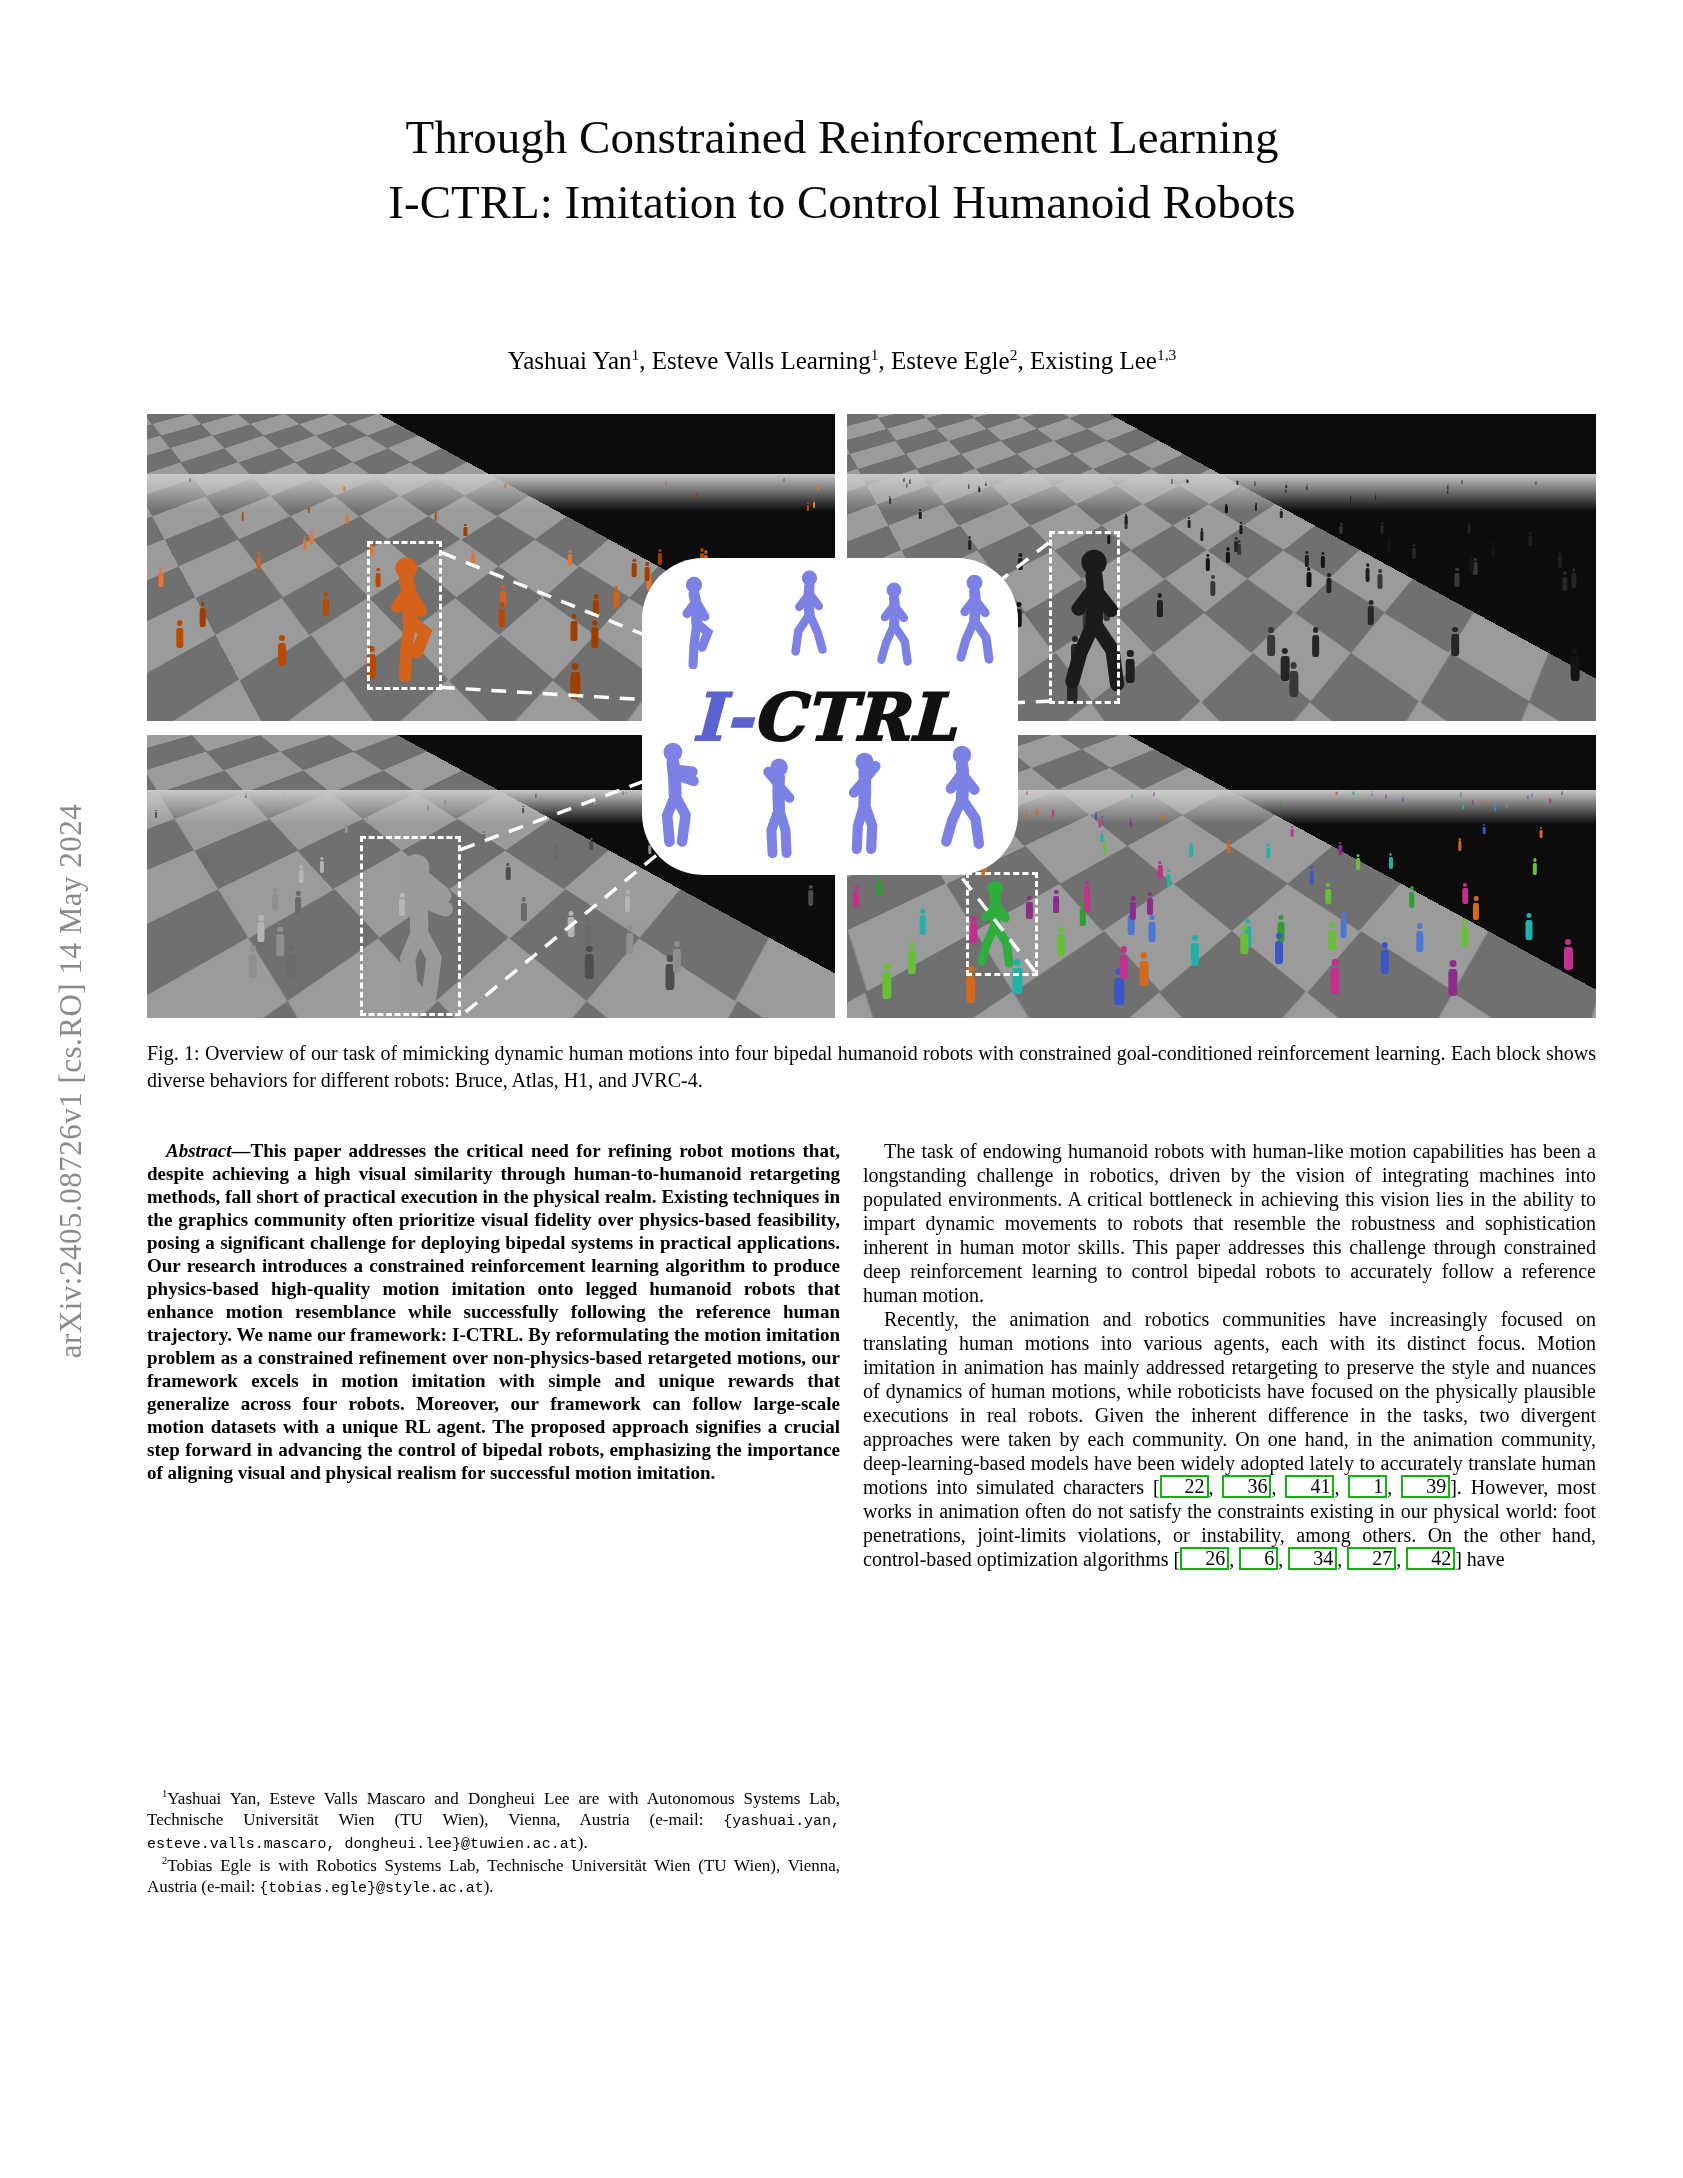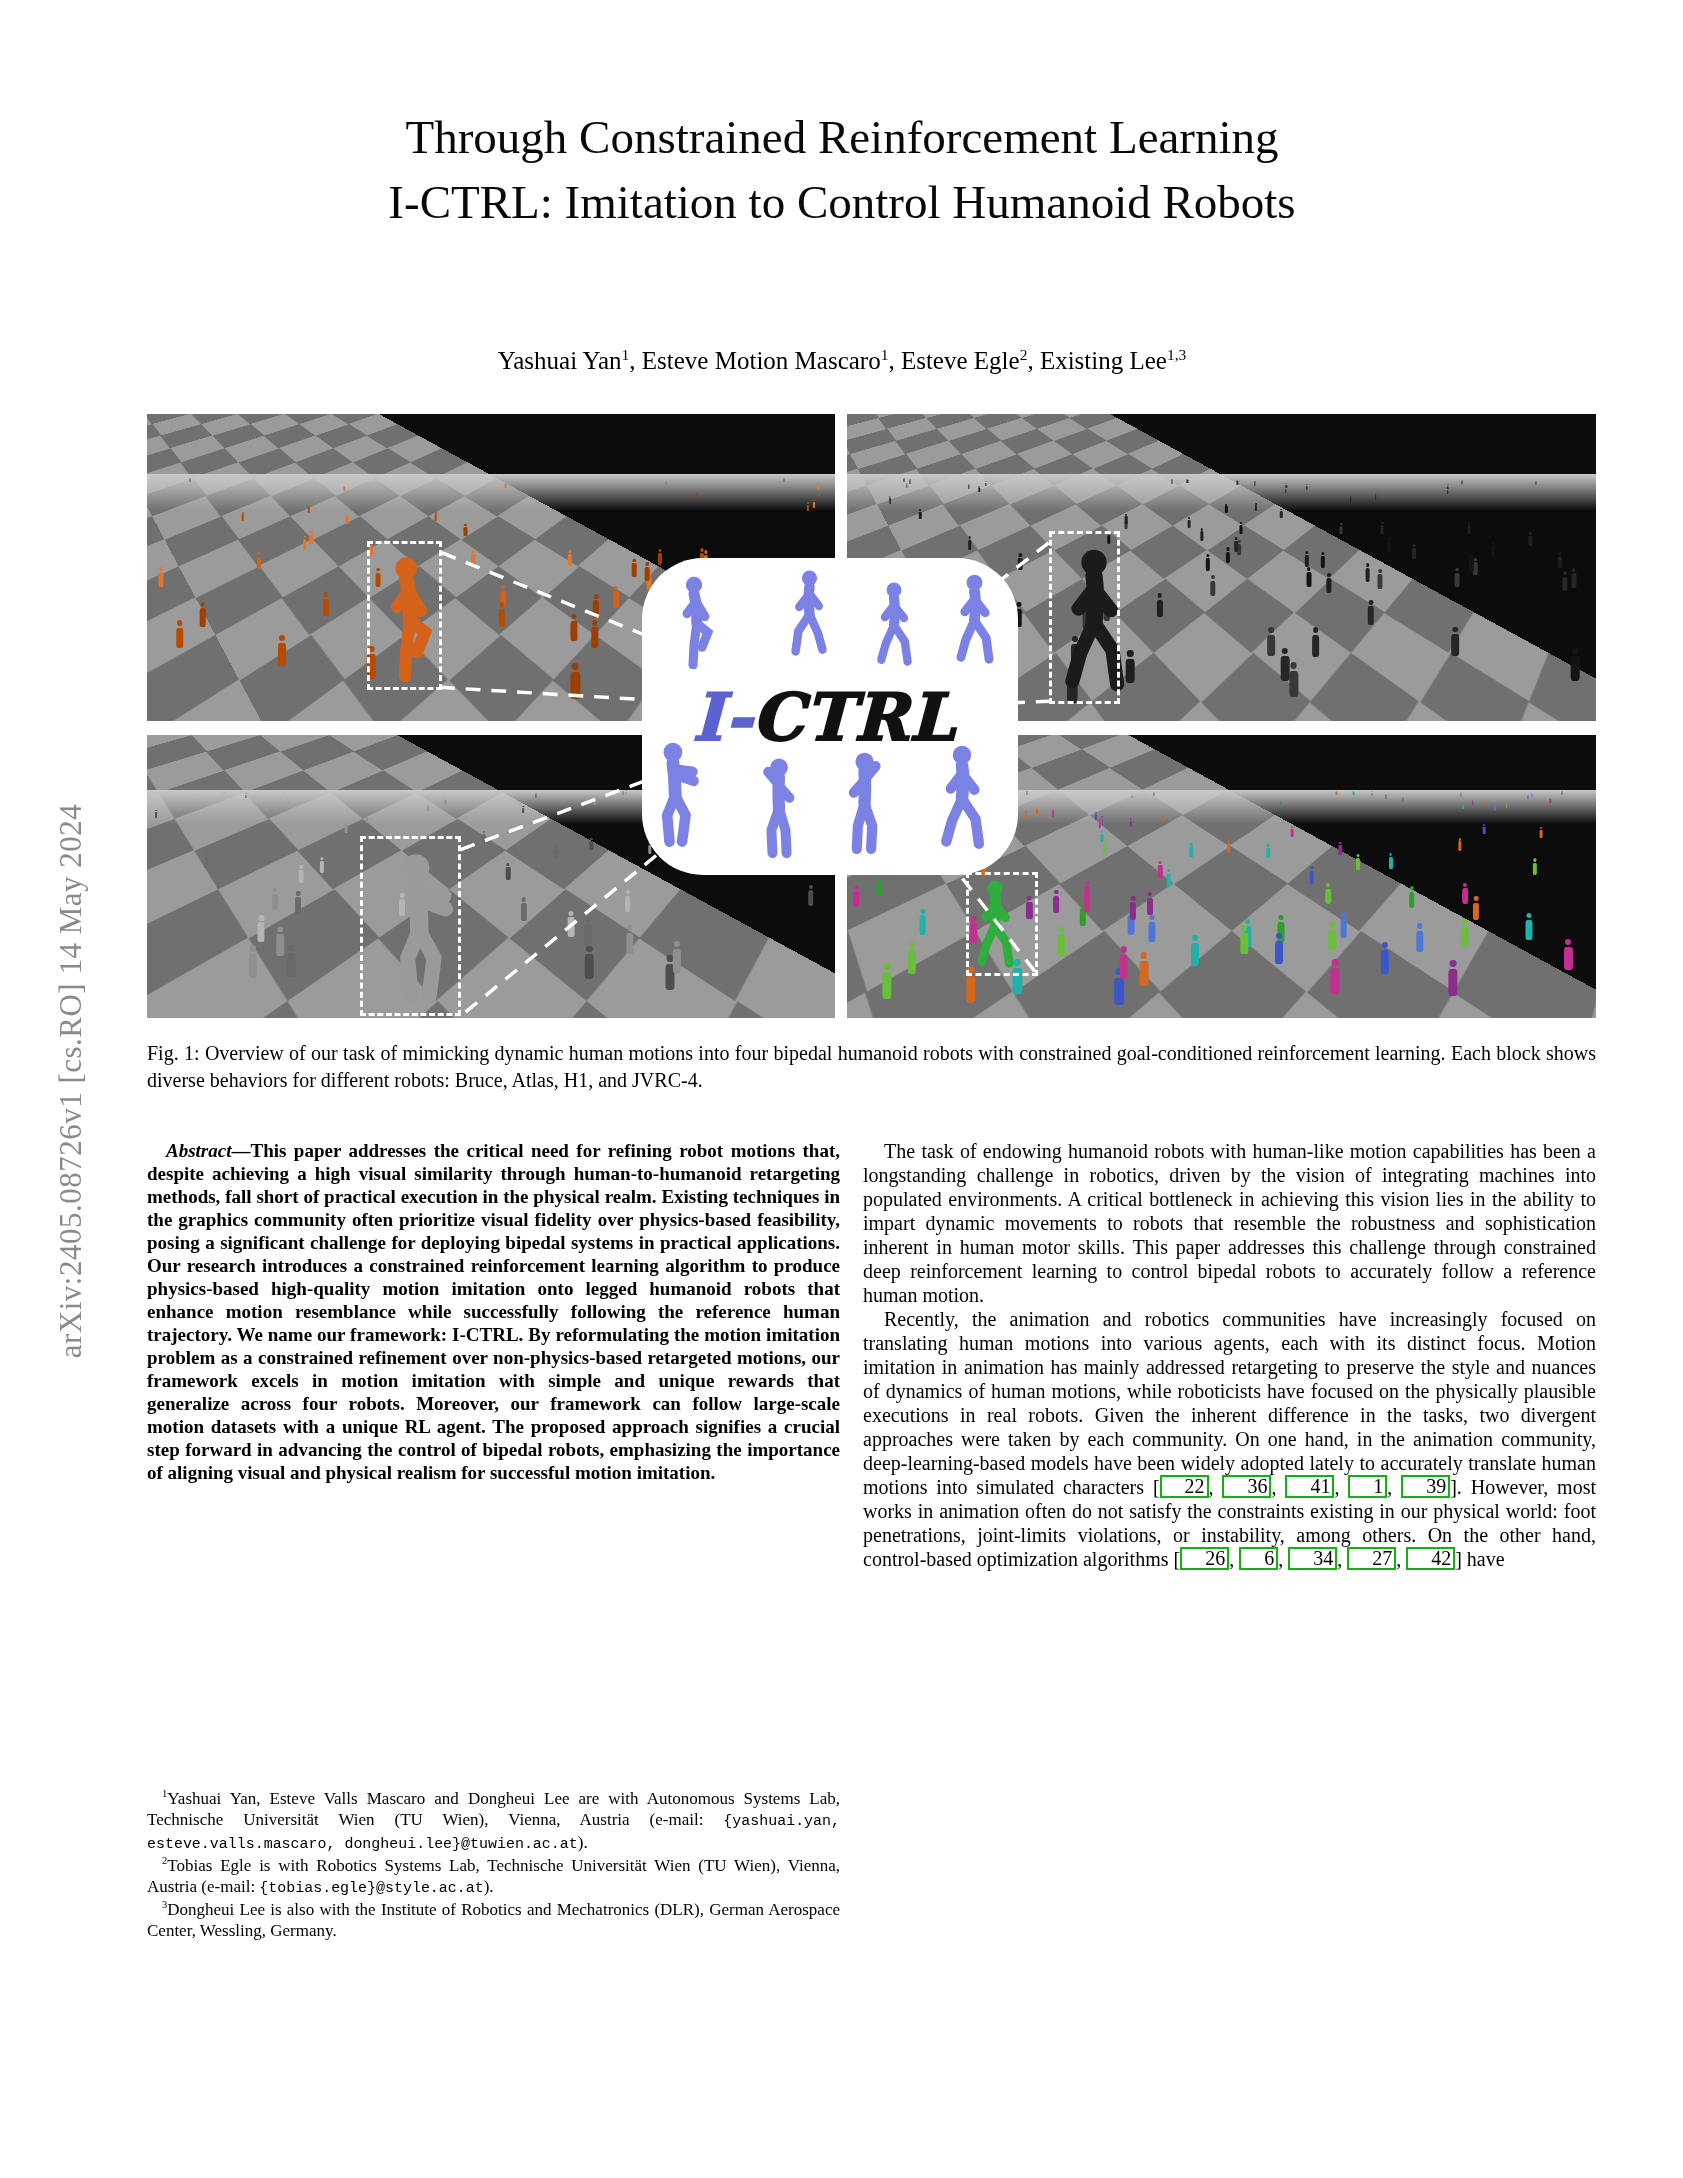--- a/index.html
+++ b/index.html
@@ -107,21 +107,21 @@
 
 <div id="page">
 
   <div class="arxiv-side">arXiv:2405.08726v1  [cs.RO]  14 May 2024</div>
 
   <div class="title">
     <div>Through Constrained Reinforcement Learning</div>
     <div>I-CTRL: Imitation to Control Humanoid Robots</div>
   </div>
 
-  <div class="authors"><span>Yashuai Yan</span><span class="seg-sup">1</span><span>, Esteve Motion Mascaro</span><span class="seg-sup">1</span><span>, Esteve Egle</span><span class="seg-sup">2</span><span>, Existing Lee</span><span class="seg-sup">1,3</span></div>
+  <div class="authors"><span>Yashuai Yan</span><span class="seg-sup">1</span><span>, Esteve Valls Learning</span><span class="seg-sup">1</span><span>, Esteve Egle</span><span class="seg-sup">2</span><span>, Existing Lee</span><span class="seg-sup">1,3</span></div>
 
   <div id="fig">
     <svg width="0" height="0" style="position:absolute">
       <defs>
         <g id="p-walk" stroke="currentColor" fill="none" stroke-width="4.6" stroke-linecap="round">
           <circle cx="12" cy="5.5" r="4.1" fill="currentColor" stroke="none"></circle>
           <path d="M12 10 C12.6 14 12.6 19 12 25" stroke-width="5.6"></path>
           <path d="M12 14 L17.5 21"></path>
             <path d="M12 14 L7 20.5"></path>
           <path d="M12 25 L18 34 L19.5 45"></path>
@@ -511,21 +511,20 @@
 
   <div class="caption">Fig. 1: Overview of our task of mimicking dynamic human motions into four bipedal humanoid robots with constrained goal-conditioned reinforcement learning. Each block shows diverse behaviors for different robots: Bruce, Atlas, H1, and JVRC-4.</div>
 
   <div class="col-left">
     <p class="abstract"><span class="ab-label">Abstract</span><span>—This paper addresses the critical need for refining robot motions that, despite achieving a high visual similarity through human-to-humanoid retargeting methods, fall short of practical execution in the physical realm. Existing techniques in the graphics community often prioritize visual fidelity over physics-based feasibility, posing a significant challenge for deploying bipedal systems in practical applications. Our research introduces a constrained reinforcement learning algorithm to produce physics-based high-quality motion imitation onto legged humanoid robots that enhance motion resemblance while successfully following the reference human trajectory. We name our framework: I-CTRL. By reformulating the motion imitation problem as a constrained refinement over non-physics-based retargeted motions, our framework excels in motion imitation with simple and unique rewards that generalize across four robots. Moreover, our framework can follow large-scale motion datasets with a unique RL agent. The proposed approach signifies a crucial step forward in advancing the control of bipedal robots, emphasizing the importance of aligning visual and physical realism for successful motion imitation.</span></p>
   </div>
 
   <div class="footnotes">
     <p><span class="seg-sup">1</span><span>Yashuai Yan, Esteve Valls Mascaro and Dongheui Lee are with Autonomous Systems Lab, Technische Universität Wien (TU Wien), Vienna, Austria (e-mail: </span><span class="seg-mono">{yashuai.yan, esteve.valls.mascaro, dongheui.lee}@tuwien.ac.at</span><span>).</span></p>
     <p><span class="seg-sup">2</span><span>Tobias Egle is with Robotics Systems Lab, Technische Universität Wien (TU Wien), Vienna, Austria (e-mail: </span><span class="seg-mono">{tobias.egle}@style.ac.at</span><span>).</span></p>
-    <p><span class="seg-sup">3</span><span>Dongheui Lee is also with the Institute of Robotics and Mechatronics (DLR), German Aerospace Center, Wessling, Germany.</span></p>
   </div>
 
   <div class="col-right">
     <p class="body-par">The task of endowing humanoid robots with human-like motion capabilities has been a longstanding challenge in robotics, driven by the vision of integrating machines into populated environments. A critical bottleneck in achieving this vision lies in the ability to impart dynamic movements to robots that resemble the robustness and sophistication inherent in human motor skills. This paper addresses this challenge through constrained deep reinforcement learning to control bipedal robots to accurately follow a reference human motion.</p>
     <p class="body-par"><span>Recently, the animation and robotics communities have increasingly focused on translating human motions into various agents, each with its distinct focus. Motion imitation in animation has mainly addressed retargeting to preserve the style and nuances of dynamics of human motions, while roboticists have focused on the physically plausible executions in real robots. Given the inherent difference in the tasks, two divergent approaches were taken by each community. On one hand, in the animation community, deep-learning-based models have been widely adopted lately to accurately translate human motions into simulated characters [</span><span class="seg-cite">22</span><span>, </span><span class="seg-cite">36</span><span>, </span><span class="seg-cite">41</span><span>, </span><span class="seg-cite">1</span><span>, </span><span class="seg-cite">39</span><span>]. However, most works in animation often do not satisfy the constraints existing in our physical world: foot penetrations, joint-limits violations, or instability, among others. On the other hand, control-based optimization algorithms [</span><span class="seg-cite">26</span><span>, </span><span class="seg-cite">6</span><span>, </span><span class="seg-cite">34</span><span>, </span><span class="seg-cite">27</span><span>, </span><span class="seg-cite">42</span><span>] have</span></p>
   </div>
 
 </div>
 
 

